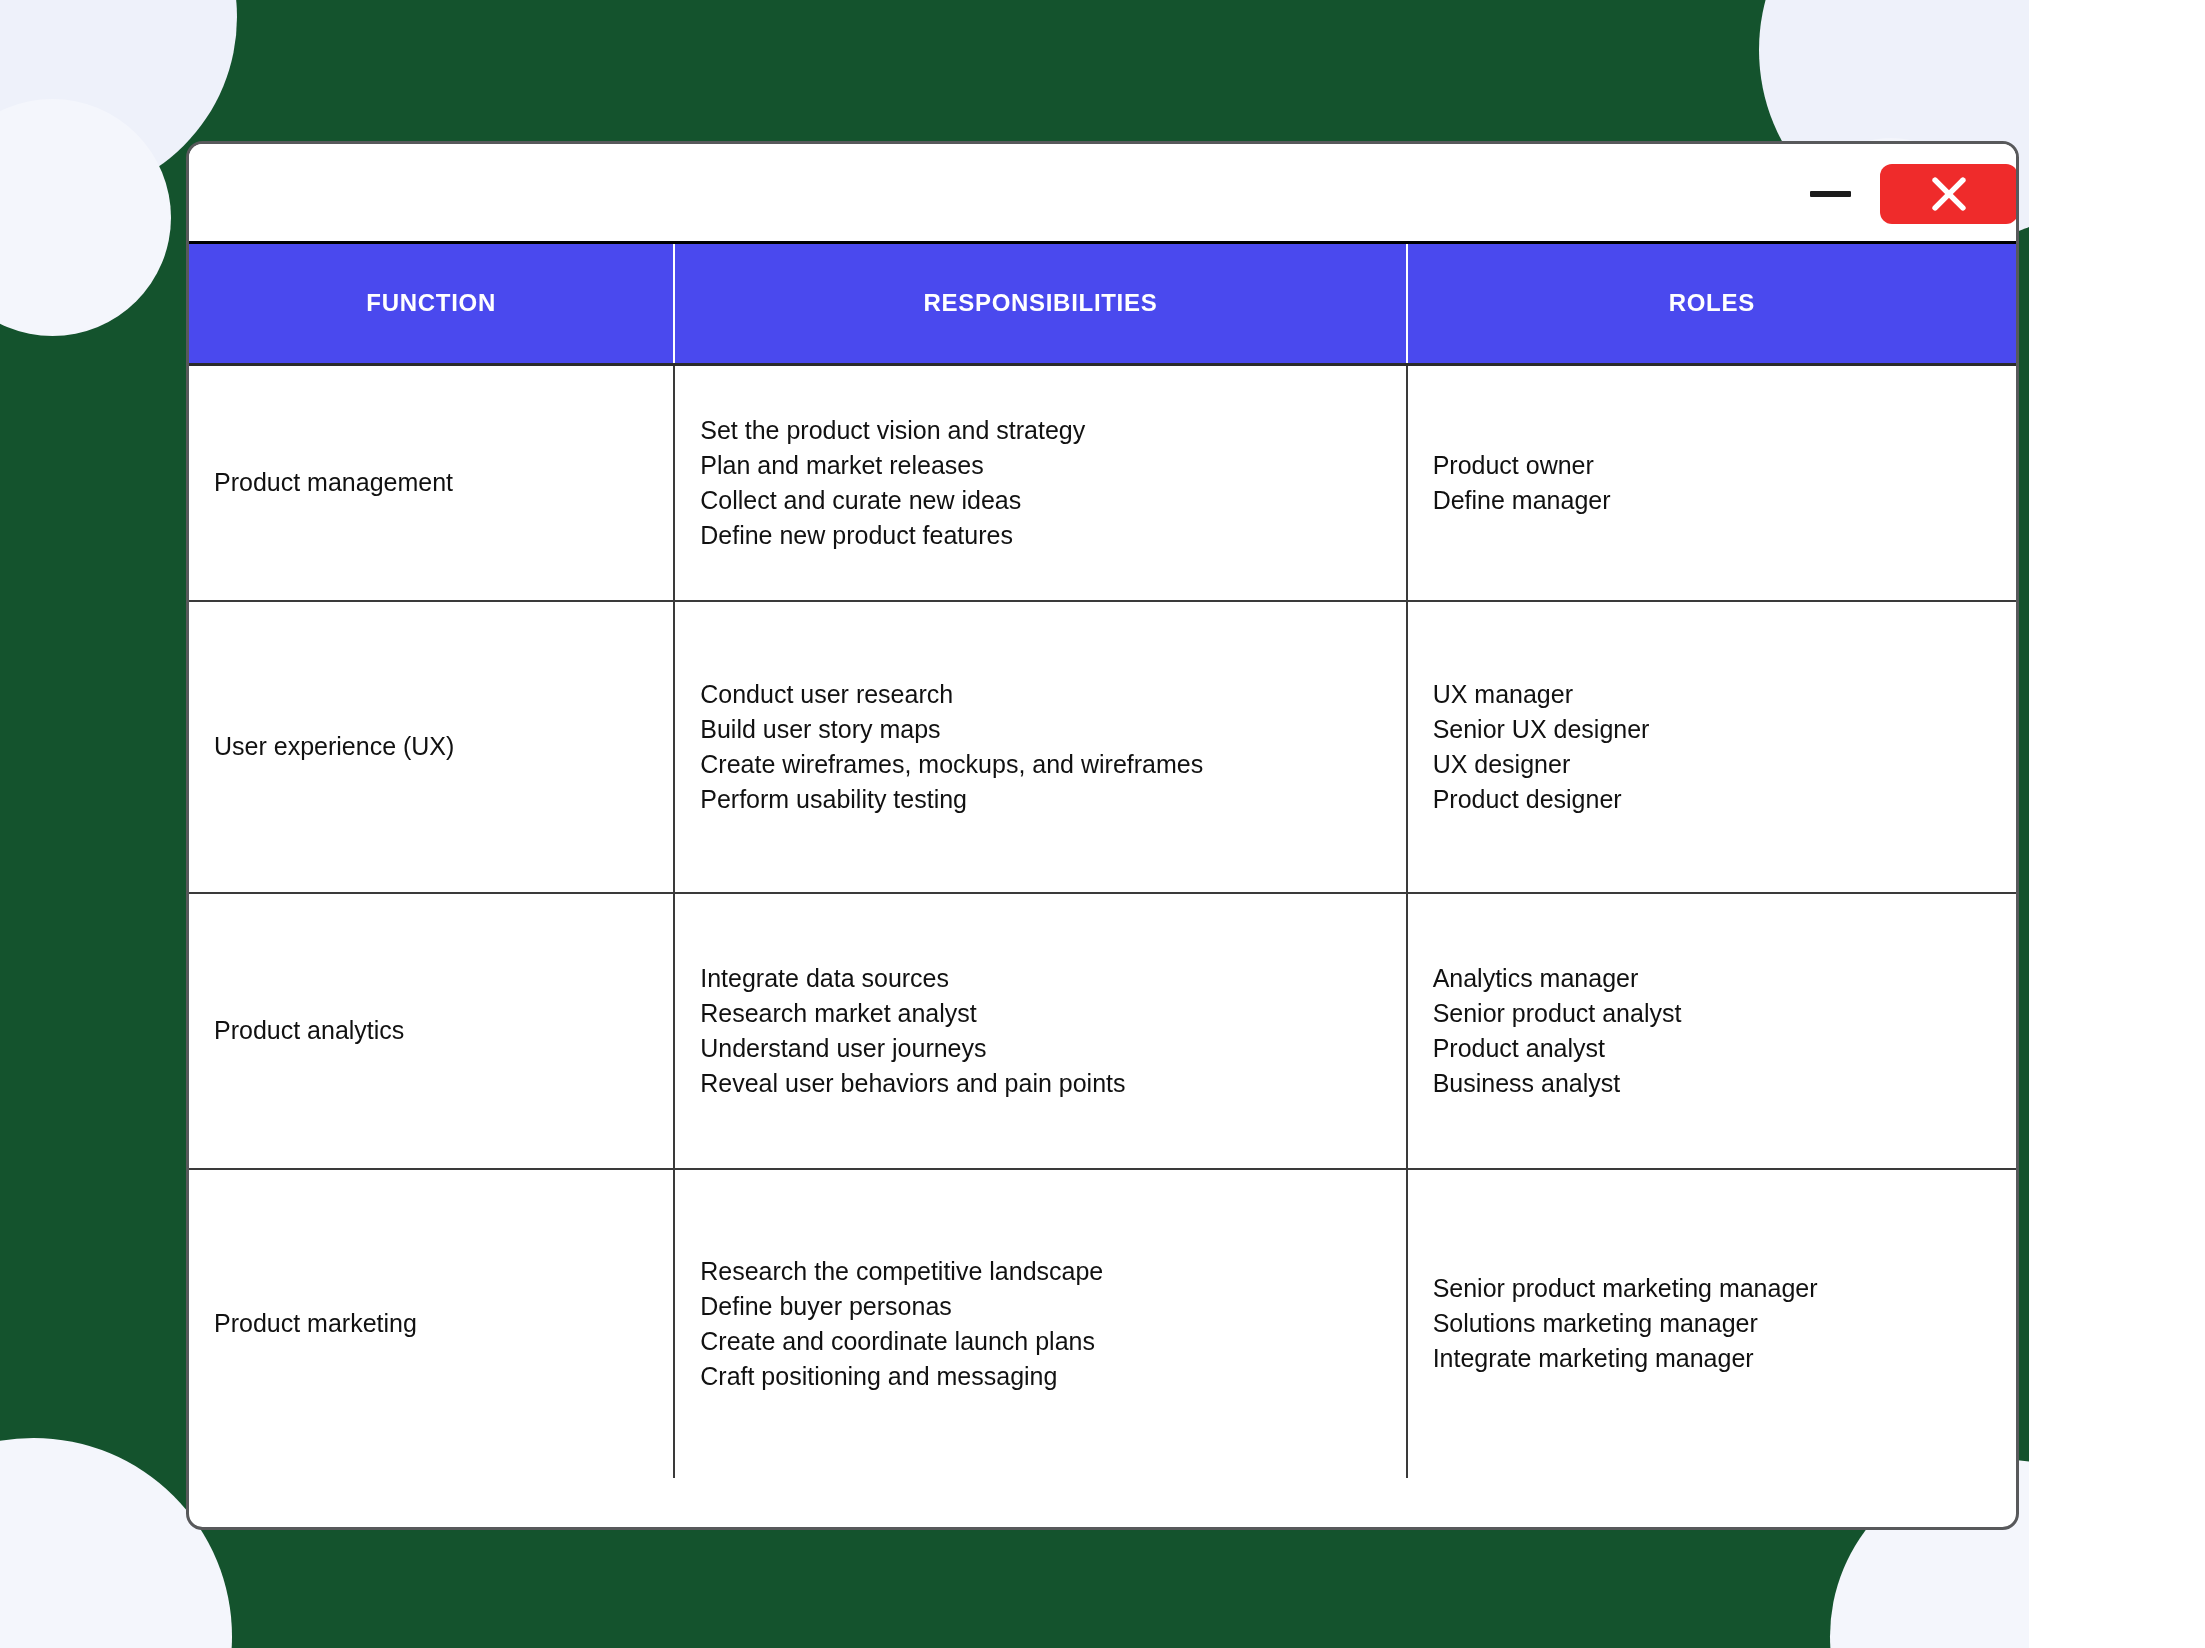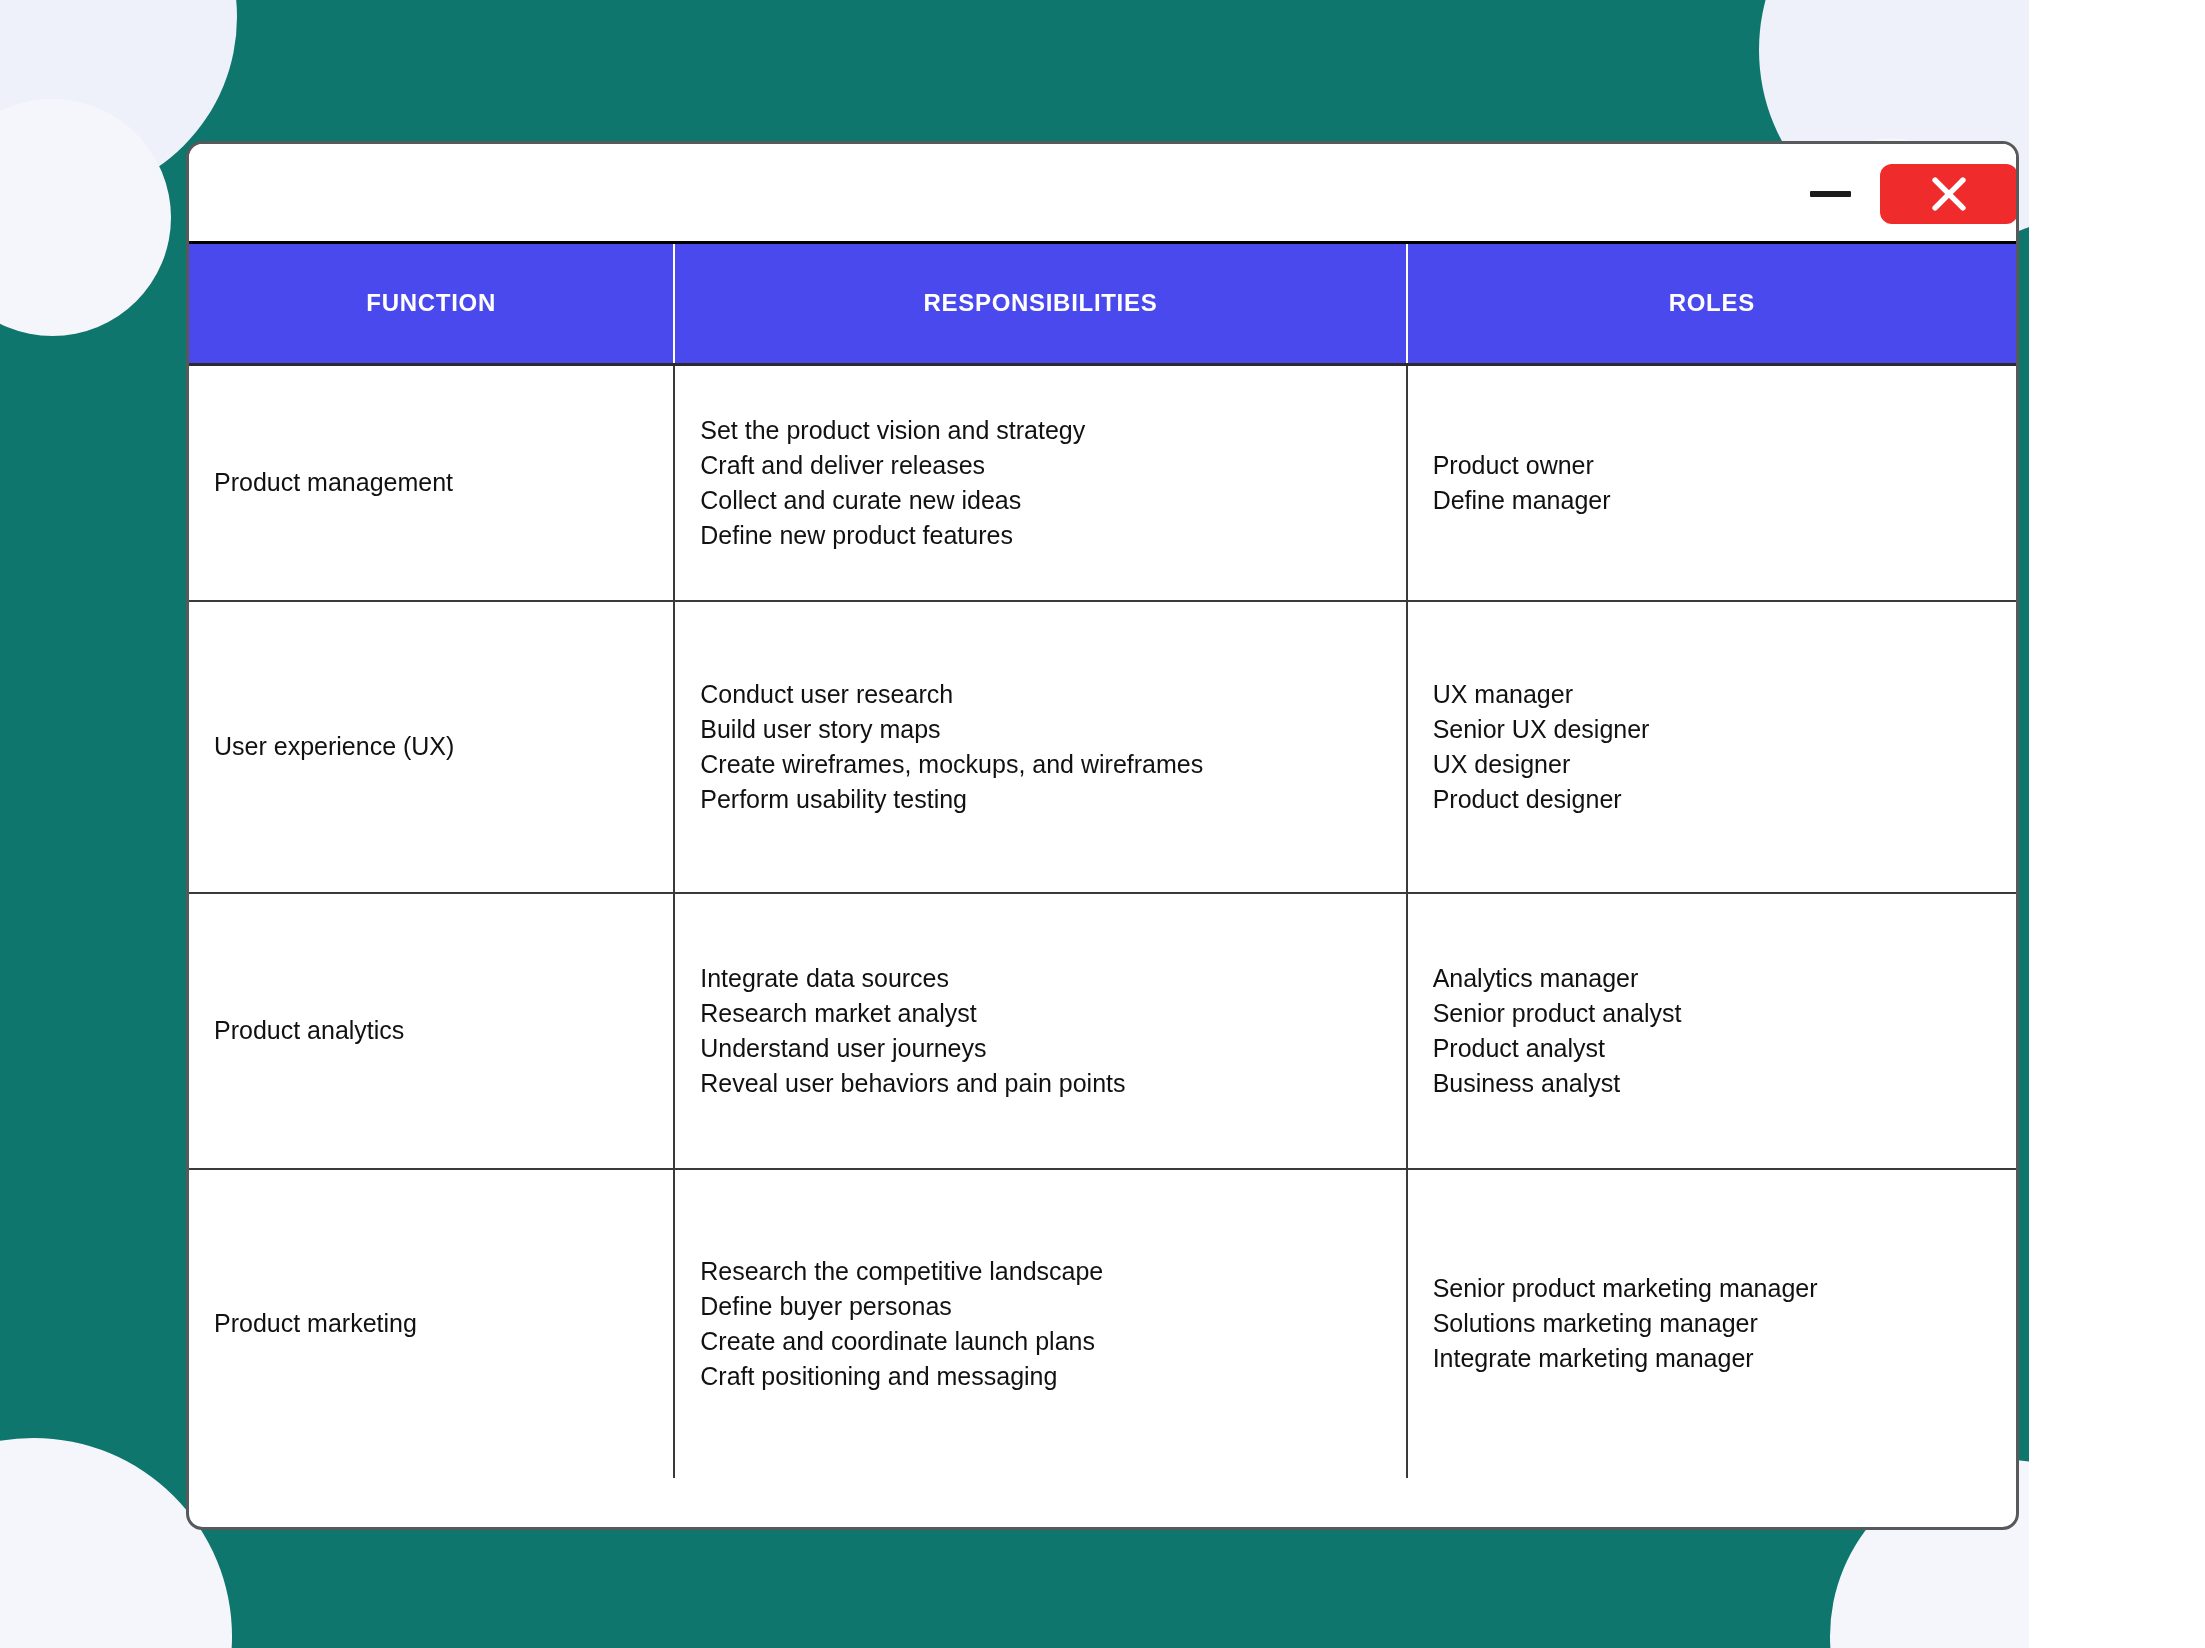--- a/index.html
+++ b/index.html
@@ -9,21 +9,21 @@
     height: 1648px;
     background: #ffffff;
     font-family: "Liberation Sans", sans-serif;
     overflow: hidden;
   }
 
   #page {
     position: relative;
     width: 2029px;
     height: 1648px;
-    background: #0f766e;
+    background: #14532d;
     overflow: hidden;
   }
 
   
   .blob {
     position: absolute;
     border-radius: 50%;
     background: #f1f3fb;
   }
   .blob-tl-1 { left: -127px; top: -165px; width: 364px; height: 364px; background: #eef1fa; }
@@ -194,21 +194,21 @@
             <th>RESPONSIBILITIES</th>
             <th>ROLES</th>
           </tr>
         </thead>
         <tbody>
           <tr class="row-pm">
             <td class="func-cell">Product management</td>
             <td class="list-cell">
               <div class="lines">
                 <p>Set the product vision and strategy</p>
-                <p>Craft and deliver releases</p>
+                <p>Plan and market releases</p>
                 <p>Collect and curate new ideas</p>
                 <p>Define new product features</p>
               </div>
             </td>
             <td class="roles-cell">
               <div class="lines">
                 <p>Product owner</p>
                 <p>Define manager</p>
               </div>
             </td>

